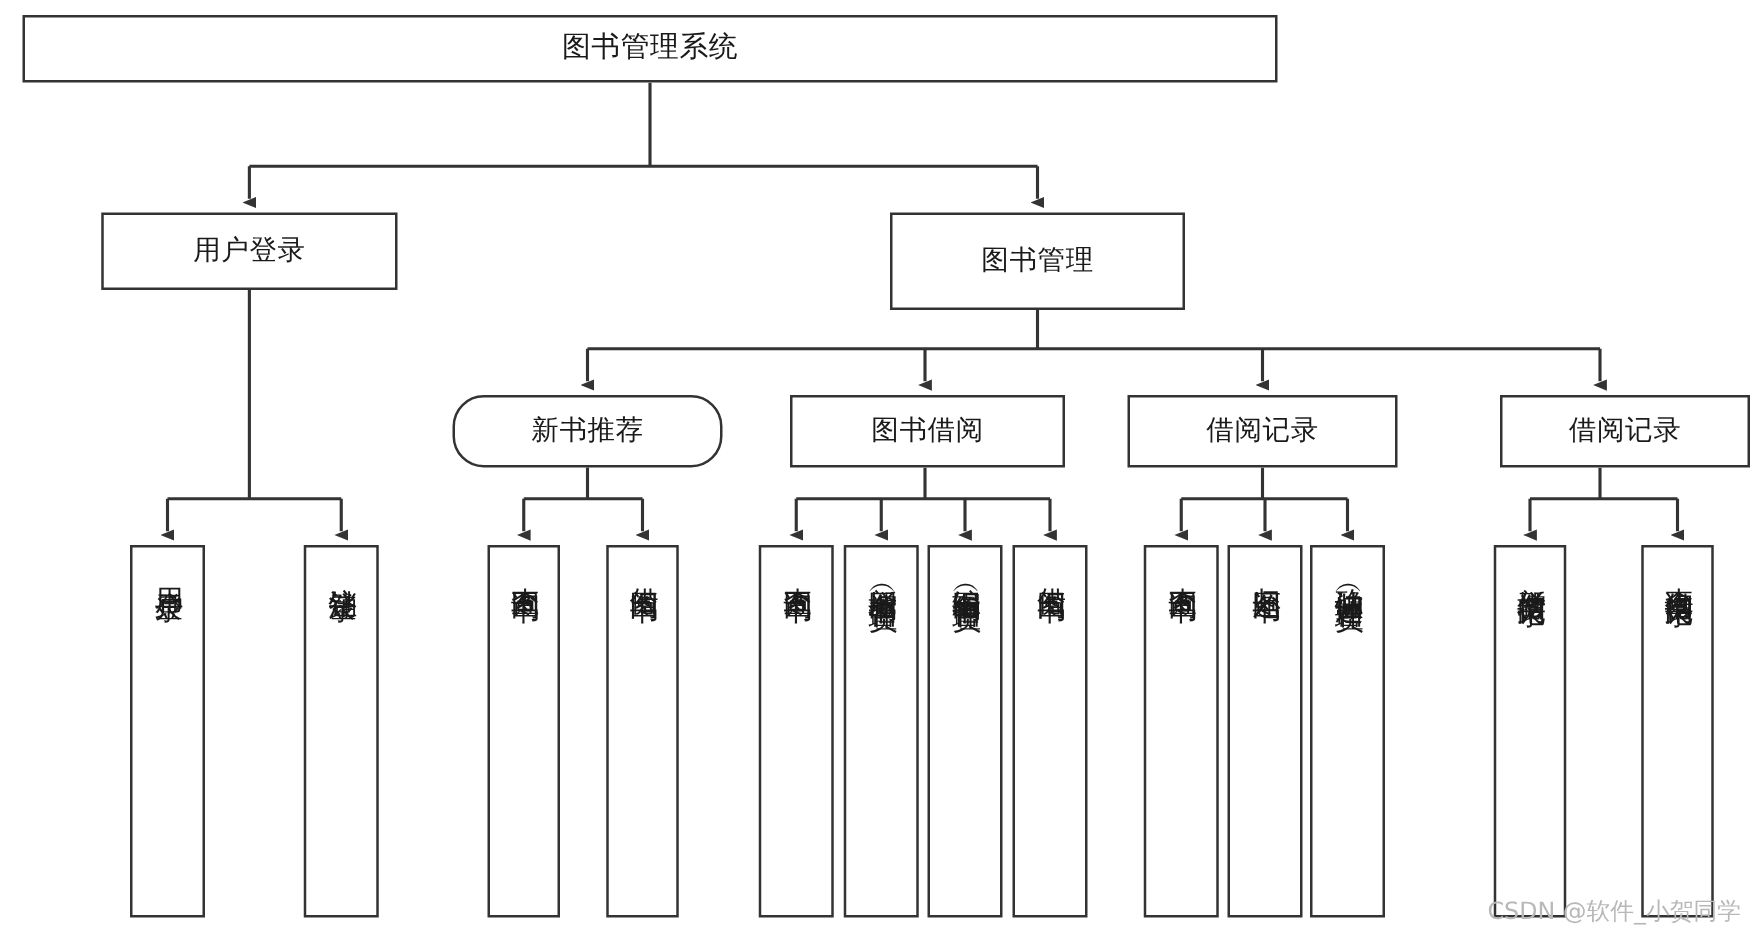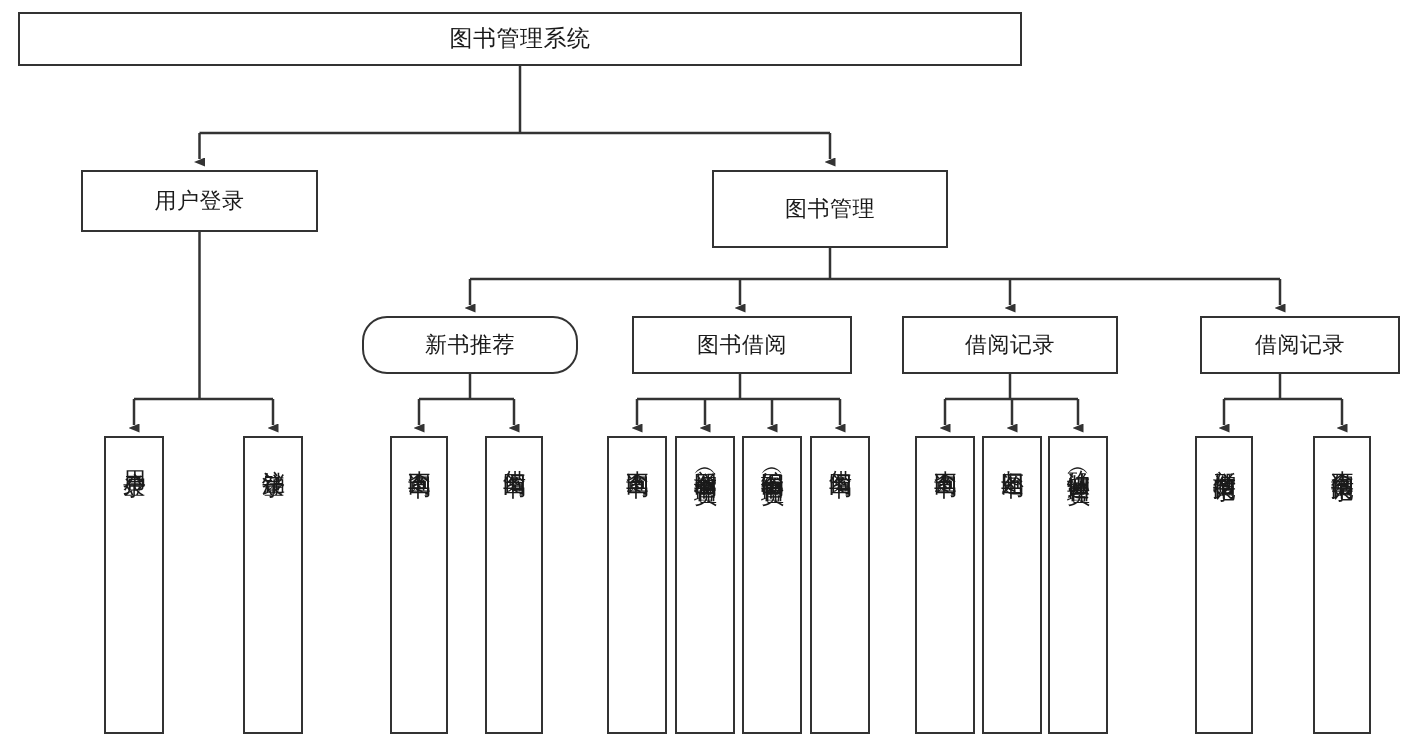--- a/index.html
+++ b/index.html
@@ -172,13 +172,14 @@
         <span class="label">确认归还（管理员）</span>
       </div>
       <div class="node vert" style="left: 1195px; top: 436px; width: 58px; height: 298px;">
         <span class="label">新增借阅记录</span>
       </div>
       <div class="node vert" style="left: 1313px; top: 436px; width: 58px; height: 298px;">
         <span class="label">查询借阅记录</span>
       </div>
     </div>
 
+  <div class="watermark" style="left: 1190px; top: 716px;">CSDN @软件_小贺同学</div>
 </div>
 
 </body></html>

